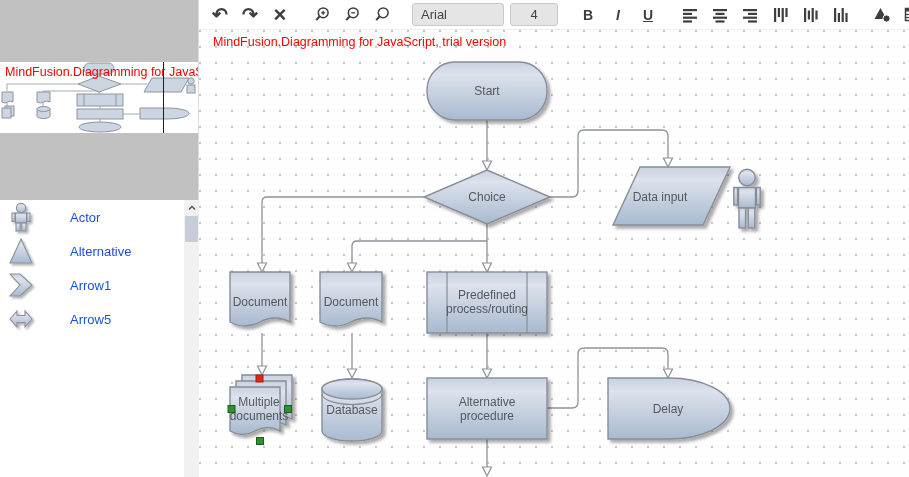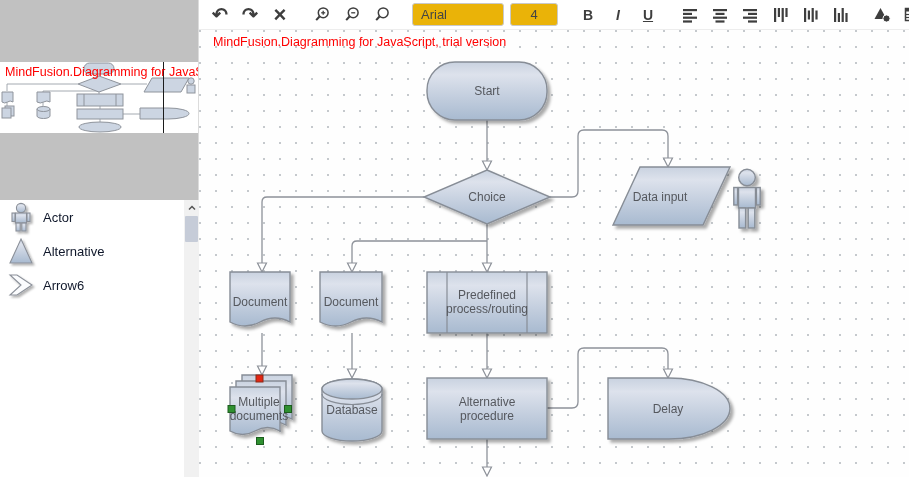--- a/index.html
+++ b/index.html
@@ -13,34 +13,34 @@
   #panel-divider{position:absolute;left:198px;top:0;width:1px;height:477px;background:#dcdcdc;}
   #ov-text{position:absolute;left:5px;top:3px;font-size:12.5px;color:#fe0000;white-space:nowrap;}
   #ov-viewport-edge{position:absolute;left:163px;top:0;width:1px;height:71px;background:#1c1c1c;}
   .mn{fill:#ccd5e2;stroke:#8f949c;stroke-width:1;}
   .mnl{fill:none;stroke:#9aa0a8;stroke-width:0.9;}
 
   
   #palette{position:absolute;left:0;top:200px;width:184px;height:277px;background:#fff;}
   .pal-row{height:34px;display:flex;align-items:center;padding-left:6px;}
   .pal-icon{width:30px;height:30px;display:flex;align-items:center;justify-content:center;margin-right:7px;}
-  .pal-label{font-size:13px;color:#0f172a;}
+  .pal-label{font-size:13px;color:#1d4ed8;margin-left:27px;}
   .pnode{fill:url(#nodeGrad);stroke:#8b9099;stroke-width:1.1;}
   #palette-scrollbar{position:absolute;left:184px;top:200px;width:15px;height:277px;background:#f1f1f1;}
   #sb-up{position:absolute;left:0;top:0;width:15px;height:16px;display:flex;align-items:center;justify-content:center;}
   #sb-thumb{position:absolute;left:1px;top:16px;width:13px;height:26px;background:#c6ccd8;border-radius:1px;}
 
   
   #toolbar{position:absolute;left:199px;top:0;width:710px;height:30px;background:#fff;
            border-bottom:1px solid #ededed;display:flex;align-items:center;box-sizing:border-box;padding-left:6px;}
   .tb-btn{min-width:24px;height:26px;display:flex;align-items:center;justify-content:center;color:#3e3e3e;margin:0 3px;}
   .tb-glyph{font-size:19px;font-weight:bold;line-height:1;}
   .tb-sep{width:1px;height:21px;background:#e2e2e2;margin:0 6px;}
   .tb-input{height:21px;border:1px solid #c9c9c9;border-radius:3px;font-size:13px;color:#444;
-            background:#eab308;font-family:"Liberation Sans",sans-serif;margin:8px 3px;}
+            background:#e5e5e5;font-family:"Liberation Sans",sans-serif;margin:8px 3px;}
   #font-name-input{width:74px;padding:0 8px;}
   #font-size-input{width:34px;text-align:center;padding:0 6px;}
   .tb-letter{font-size:14px;font-weight:bold;color:#3e3e3e;}
   .italic{font-style:italic;}
   .underl{text-decoration:underline;}
 
   
   #canvas{position:absolute;left:199px;top:30px;width:710px;height:447px;background-color:#fefefe;
           background-image:radial-gradient(circle,#c5c9cd 1px,transparent 1.2px);
           background-size:16px 16px;background-position:9px 9px;}
@@ -130,24 +130,32 @@
     <span class="pal-icon">
       <svg width="26" height="30" viewBox="0 0 26 30" filter="url(#shadowSm)">
         <polygon class="pnode" points="13,3 24,27 2,27"></polygon>
         </svg>
       </span>
     <span class="pal-label">Alternative</span>
   </div>
   <div class="pal-row">
     <span class="pal-icon">
       <svg width="26" height="30" viewBox="0 0 26 30" filter="url(#shadowSm)">
-        <polygon class="pnode" points="2,5 9,5 24,15 9,25 2,25 13,15" style="fill:#fbfcfe"></polygon>
+        <polygon class="pnode" points="2,4 12,4 24,15 12,26 2,26 12,15"></polygon>
         </svg>
       </span>
-    <span class="pal-label">Arrow6</span>
+    <span class="pal-label">Arrow1</span>
+  </div>
+  <div class="pal-row">
+    <span class="pal-icon">
+      <svg width="26" height="30" viewBox="0 0 26 30" filter="url(#shadowSm)">
+        <polygon class="pnode" points="2,15 9,7 9,11.5 17,11.5 17,7 24,15 17,23 17,18.5 9,18.5 9,23"></polygon>
+        </svg>
+      </span>
+    <span class="pal-label">Arrow5</span>
   </div>
 </div>
 
 <div id="palette-scrollbar">
   <div id="sb-up">
     <svg width="12" height="12" viewBox="0 0 12 12">
       <polyline points="3,7.5 6,4.5 9,7.5" fill="none" stroke="#555" stroke-width="1.5"></polyline>
       </svg>
   </div>
   <div id="sb-thumb"></div>

